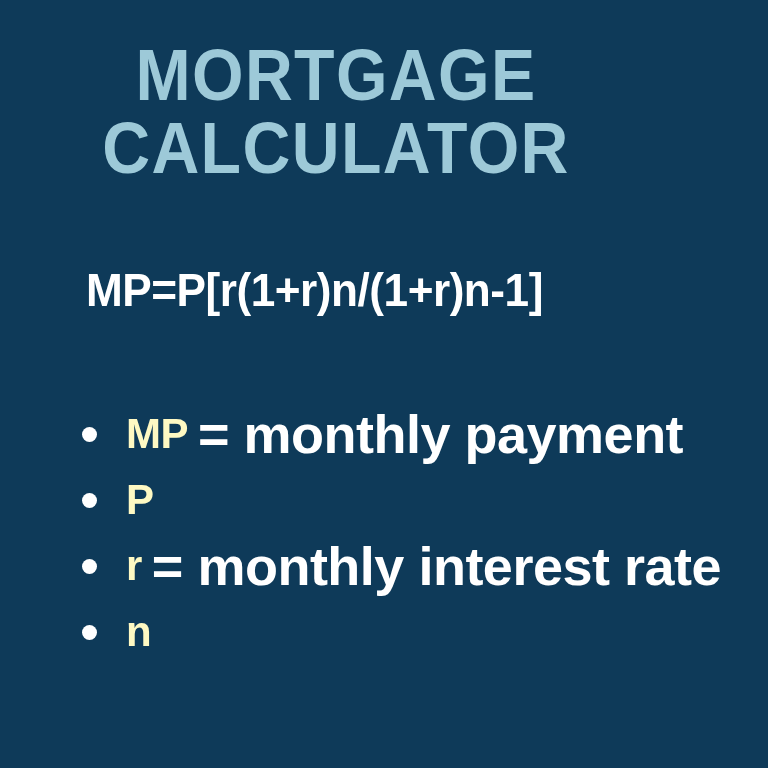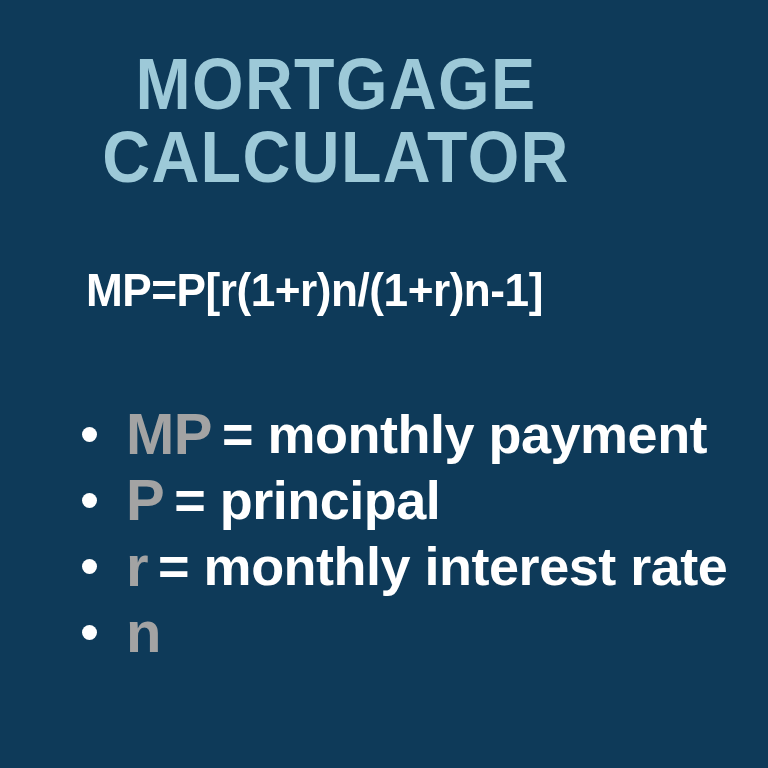--- a/index.html
+++ b/index.html
@@ -19,21 +19,21 @@
     width: 768px;
     height: 768px;
     background: #0e3a59;
     box-sizing: border-box;
     overflow: hidden;
   }
 
   
   .title-block {
     position: absolute;
-    top: 48px;
+    top: 39px;
     left: 0;
     width: 672px;
     text-align: center;
     user-select: none;
   }
   .title-line {
     display: block;
     color: #9dc9d8;
     font-family: "Liberation Sans", sans-serif;
     font-weight: 700;
@@ -84,24 +84,24 @@
     position: absolute;
     left: 2px;
     top: 50%;
     width: 15px;
     height: 15px;
     margin-top: -7px;
     border-radius: 50%;
     background: #ffffff;
   }
   .legend-symbol {
-    color: #a3a3a3;
+    color: #fef9c3;
     font-family: "Liberation Sans", sans-serif;
     font-weight: 700;
-    font-size: 58px;
+    font-size: 42px;
     line-height: 46px;
     letter-spacing: -0.5px;
   }
   .legend-text {
     color: #ffffff;
     font-family: "Liberation Sans", sans-serif;
     font-weight: 700;
     font-size: 54px;
     line-height: 46px;
     letter-spacing: -0.5px;
@@ -124,21 +124,20 @@
 
     <li class="legend-item">
       <span class="bullet-dot"></span>
       <span class="legend-symbol">MP</span>
       <span class="legend-text">= monthly payment</span>
     </li>
 
     <li class="legend-item">
       <span class="bullet-dot"></span>
       <span class="legend-symbol">P</span>
-      <span class="legend-text">= principal</span>
     </li>
 
     <li class="legend-item">
       <span class="bullet-dot"></span>
       <span class="legend-symbol">r</span>
       <span class="legend-text">= monthly interest rate</span>
     </li>
 
     <li class="legend-item">
       <span class="bullet-dot"></span>

